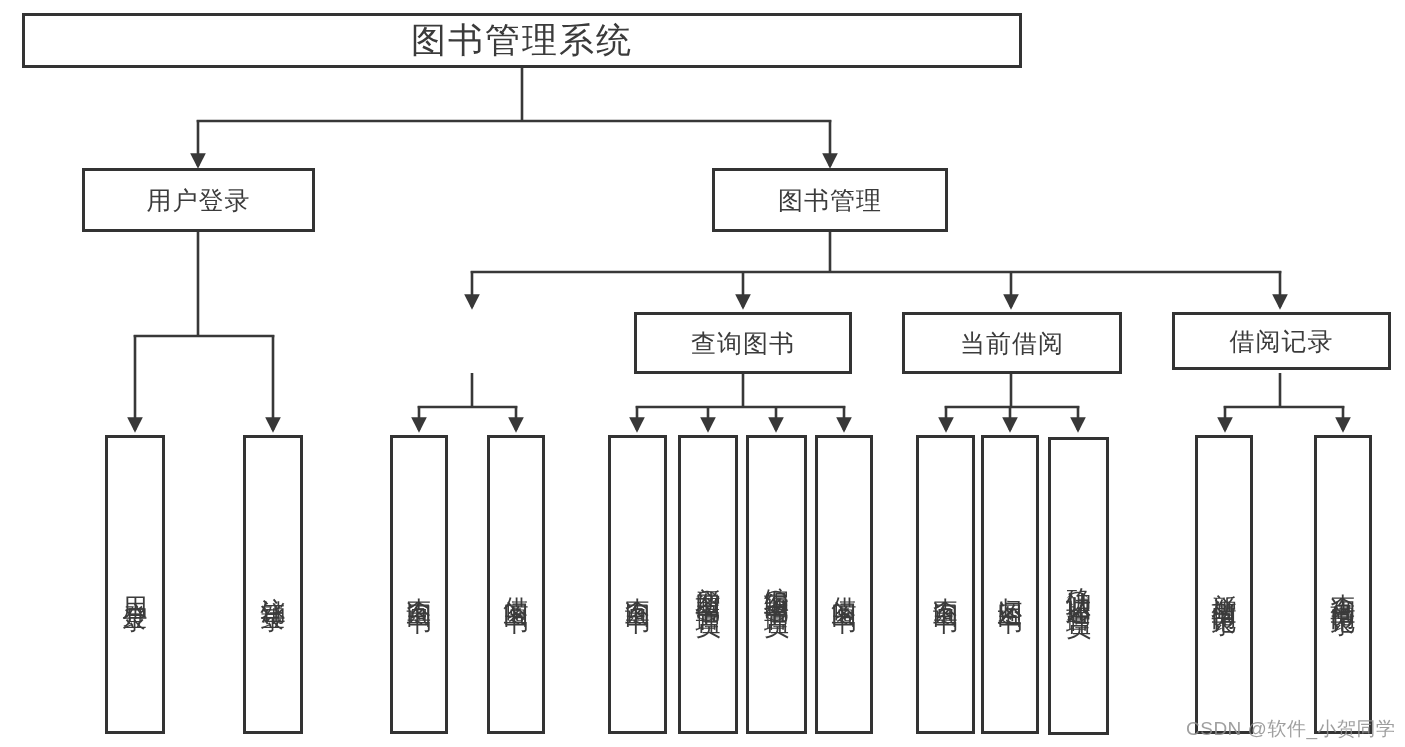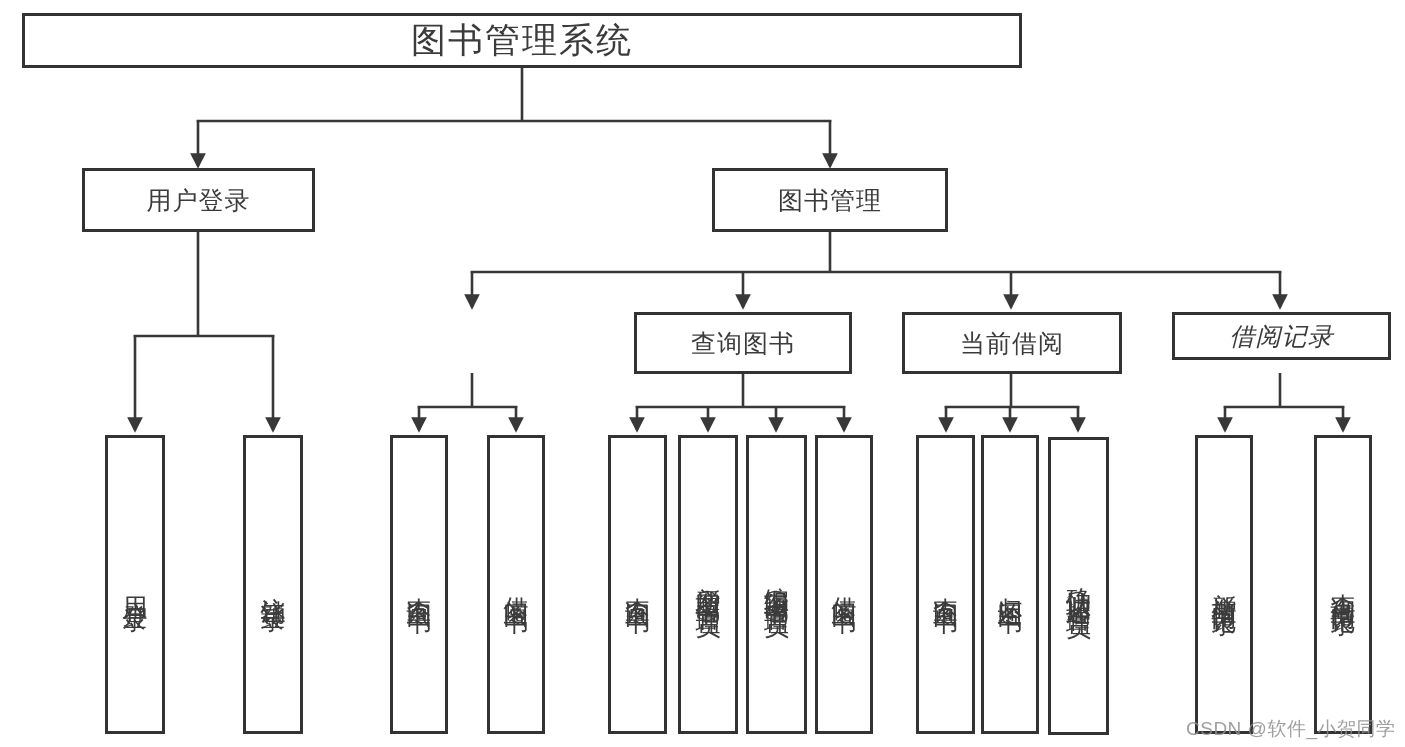--- a/index.html
+++ b/index.html
@@ -138,21 +138,21 @@
   <div class="box h" style="left:712px; top:168px; width:236px; height:64px;">
     <span>图书管理</span>
   </div>
 
   <div class="box h" style="left:634px; top:312px; width:218px; height:62px;">
     <span>查询图书</span>
   </div>
   <div class="box h" style="left:902px; top:312px; width:220px; height:62px;">
     <span>当前借阅</span>
   </div>
-  <div class="box h" style="left:1172px; top:312px; width:219px; height:48px;font-style:italic;">
+  <div class="box h" style="left:1172px; top:312px; width:219px; height:58px;">
     <span>借阅记录</span>
   </div>
 
   <div class="box v" style="left:105px; top:435px; width:60px; height:299px;">
     <span>用户登录</span>
   </div>
   <div class="box v" style="left:243px; top:435px; width:60px; height:299px;">
     <span>注销登录</span>
   </div>
 

